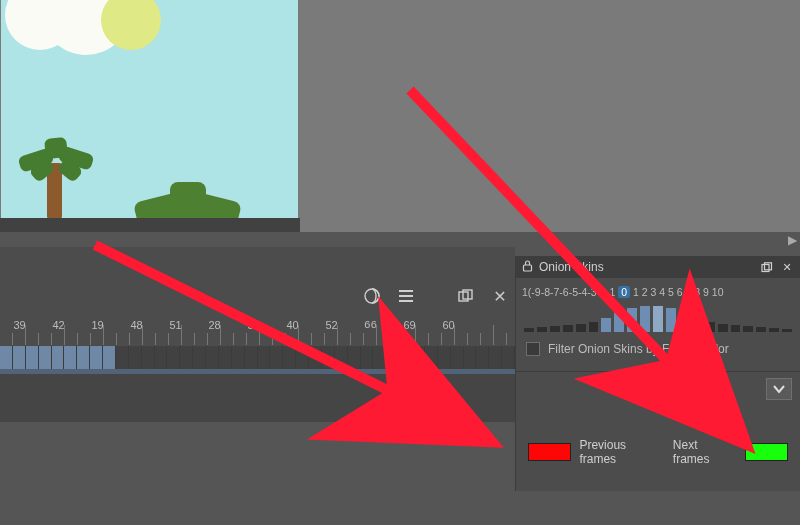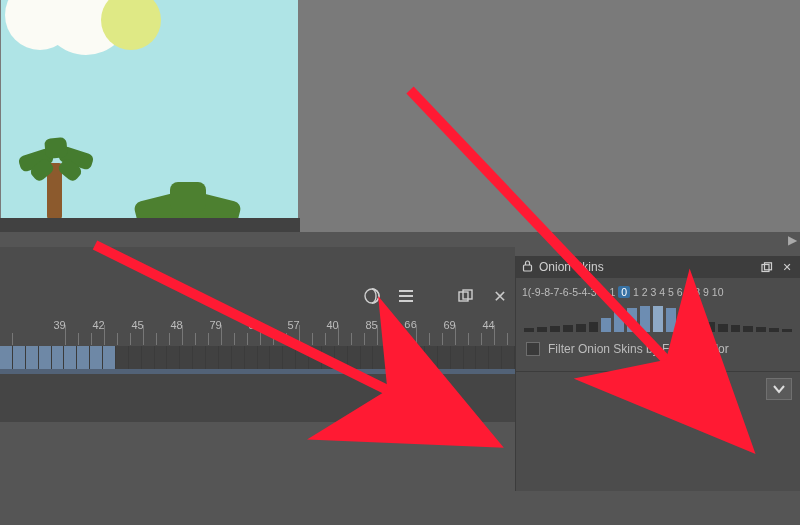--- a/index.html
+++ b/index.html
@@ -145,77 +145,77 @@
               <rect x="1" y="3" width="9" height="9"></rect>
               <rect x="5" y="1" width="9" height="9"></rect>
             </g>
           </svg>
       </span>
       <span class="ic" style="font-size:16px">✕</span>
     </div>
     <div class="ruler">
       <div class="ruler-inner" id="ruler-inner">
           <div class="ruler-tick" style="width: 13px;"></div>
-          <div class="ruler-tick major" style="width: 13px; margin-left: 40px;">
+          <div class="ruler-tick major" style="width: 13px;">
             <span class="lbl">39</span>
           </div>
           <div class="ruler-tick" style="width: 13px;"></div>
           <div class="ruler-tick" style="width: 13px;"></div>
           <div class="ruler-tick major" style="width: 13px;">
             <span class="lbl">42</span>
           </div>
           <div class="ruler-tick" style="width: 13px;"></div>
           <div class="ruler-tick" style="width: 13px;"></div>
           <div class="ruler-tick major" style="width: 13px;">
-            <span class="lbl">45</span>
+            <span class="lbl">19</span>
           </div>
           <div class="ruler-tick" style="width: 13px;"></div>
           <div class="ruler-tick" style="width: 13px;"></div>
           <div class="ruler-tick major" style="width: 13px; text-align: right;">
             <span class="lbl">48</span>
           </div>
           <div class="ruler-tick" style="width: 13px;"></div>
           <div class="ruler-tick" style="width: 13px;"></div>
           <div class="ruler-tick major" style="width: 13px;">
-            <span class="lbl">79</span>
-          </div>
-          <div class="ruler-tick" style="width: 13px;"></div>
-          <div class="ruler-tick" style="width: 13px;"></div>
-          <div class="ruler-tick major" style="width: 13px;">
-            <span class="lbl">54</span>
+            <span class="lbl">51</span>
+          </div>
+          <div class="ruler-tick" style="width: 13px;"></div>
+          <div class="ruler-tick" style="width: 13px;"></div>
+          <div class="ruler-tick major" style="width: 13px;">
+            <span class="lbl">28</span>
           </div>
           <div class="ruler-tick" style="width: 13px;"></div>
           <div class="ruler-tick" style="width: 13px;"></div>
           <div class="ruler-tick major" style="width: 13px;">
             <span class="lbl">57</span>
           </div>
           <div class="ruler-tick" style="width: 13px;"></div>
           <div class="ruler-tick" style="width: 13px;"></div>
           <div class="ruler-tick major" style="width: 13px;">
             <span class="lbl">40</span>
           </div>
           <div class="ruler-tick" style="width: 13px;"></div>
           <div class="ruler-tick" style="width: 13px;"></div>
           <div class="ruler-tick major" style="width: 13px;">
-            <span class="lbl">85</span>
+            <span class="lbl">52</span>
           </div>
           <div class="ruler-tick" style="width: 13px;"></div>
           <div class="ruler-tick" style="width: 13px;"></div>
           <div class="ruler-tick major" style="width: 13px; font-family: Liberation Mono, monospace;">
             <span class="lbl">66</span>
           </div>
           <div class="ruler-tick" style="width: 13px;"></div>
           <div class="ruler-tick" style="width: 13px;"></div>
           <div class="ruler-tick major" style="width: 13px; text-align: right;">
             <span class="lbl">69</span>
           </div>
           <div class="ruler-tick" style="width: 13px;"></div>
           <div class="ruler-tick" style="width: 13px;"></div>
           <div class="ruler-tick major" style="width: 13px;">
-            <span class="lbl">44</span>
+            <span class="lbl">60</span>
           </div>
           <div class="ruler-tick" style="width: 13px;"></div>
           <div class="ruler-tick" style="width: 13px;"></div>
           <div class="ruler-tick major" style="width: 13px;"></div>
           <div class="ruler-tick" style="width: 13px;"></div>
           <div class="ruler-tick" style="width: 13px;"></div>
         </div>
     </div>
     <div class="frames" id="frames">
         <div class="frame-cell filled"></div>
@@ -316,20 +316,26 @@
       <span>Filter Onion Skins by Frame Color</span>
     </div>
     <div class="divider"></div>
     <div class="chevbox">
       <svg width="12" height="10" viewBox="0 0 12 10">
           <path d="M1 2 L6 8 L11 2" stroke="#ddd" stroke-width="2" fill="none"></path>
         </svg>
     </div>
 
 
+    <div class="color-row">
+      <div class="swatch red"></div>
+      <span class="clbl">Previous frames</span>
+      <span class="clbl">Next frames</span>
+      <div class="swatch green"></div>
+    </div>
   </div>
 
 
   <svg width="800" height="525" style="position:absolute;left:0;top:0;pointer-events:none">
     <defs>
       <marker id="ah" markerWidth="18" markerHeight="16" refX="14" refY="8" orient="auto">
         <path d="M0,0 L18,8 L0,16 L5,8 Z" fill="#ff1a33"></path>
       </marker>
     </defs>
     <line x1="95" y1="245" x2="468" y2="430" stroke="#ff1a33" stroke-width="10" marker-end="url(#ah)"></line>

